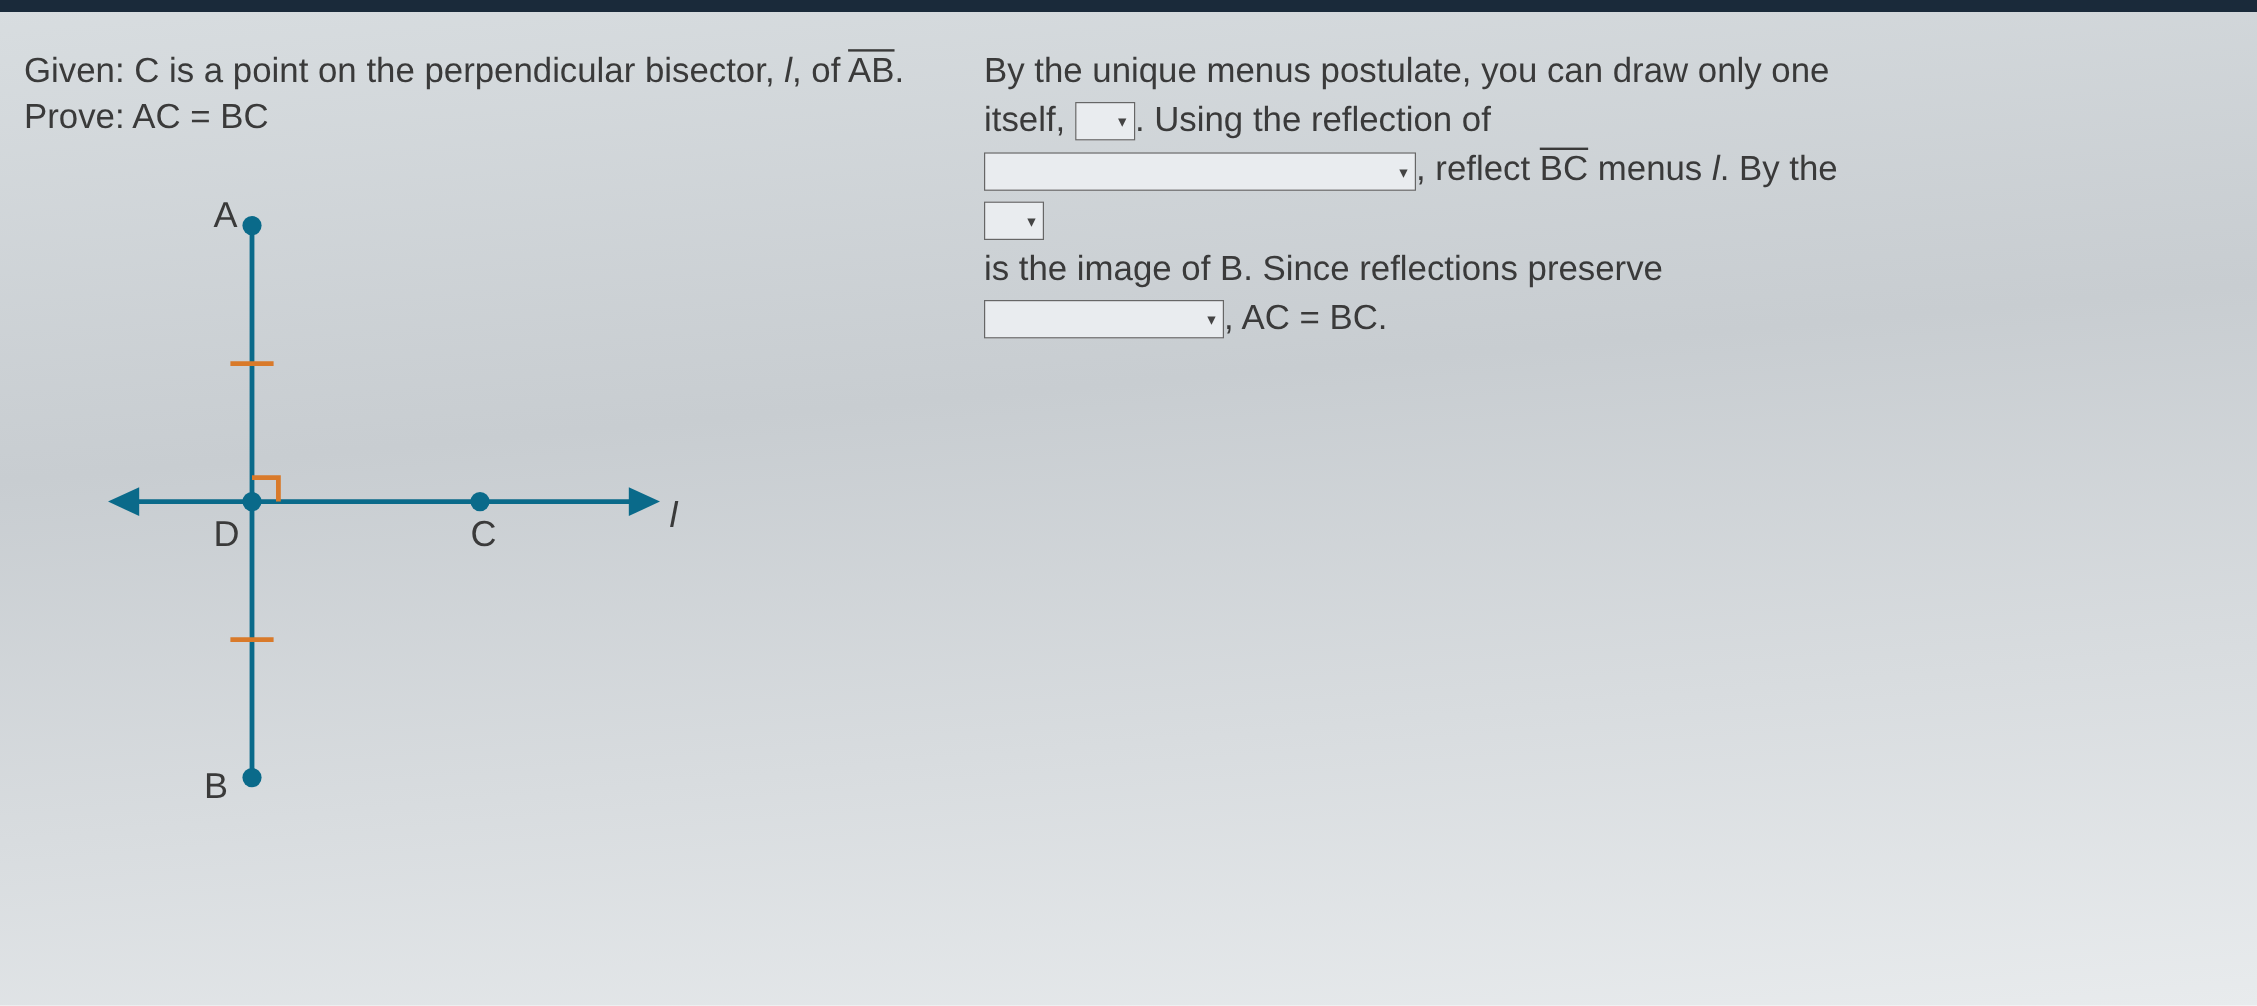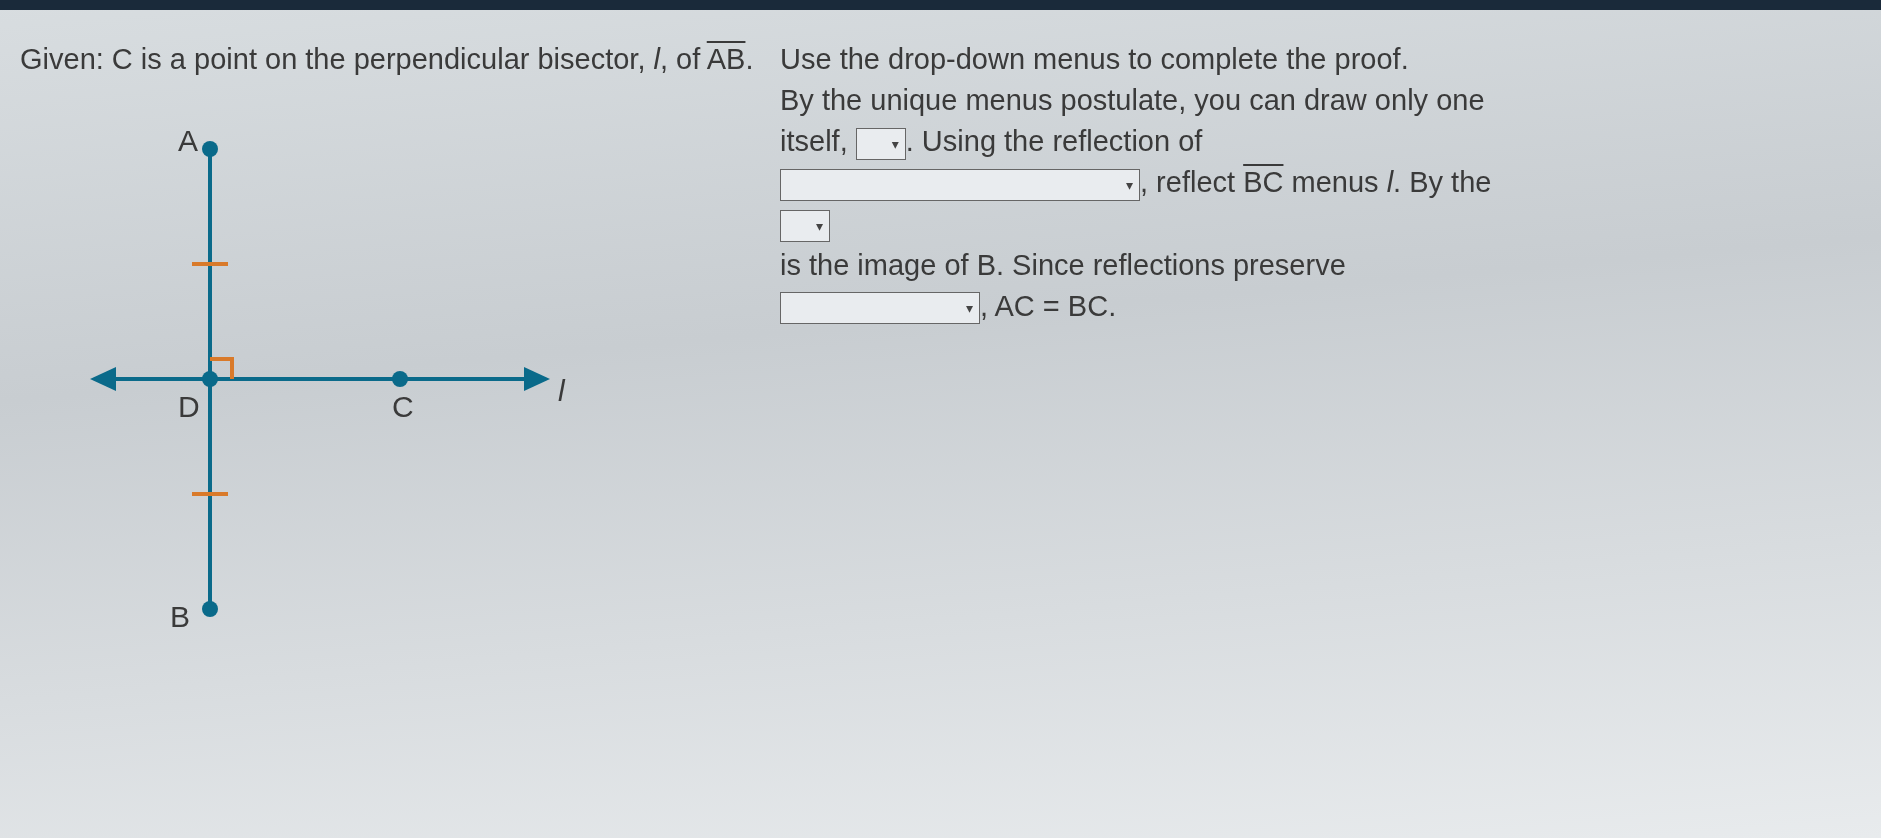--- a/index.html
+++ b/index.html
@@ -12,20 +12,21 @@
     overflow: hidden;
   }
   .topbar {
     height: 10px;
     background: #1a2a3a;
     width: 100%;
   }
   .page {
     display: flex;
     padding: 30px 20px 20px 20px;
+    gap: 40px;
     font-size: 29px;
     line-height: 1.35;
   }
   .left-col { flex: 0 0 760px; }
   .right-col { flex: 1; }
   .over { text-decoration: overline; }
   .diagram-wrap {
     margin-top: 30px;
     position: relative;
     width: 560px;
@@ -68,20 +69,21 @@
 <body>
 
 <div class="topbar"></div>
 
 <div class="page">
 
   <div class="left-col">
     <p>
       <span>Given: C is a point on the perpendicular bisector, </span><em style="font-style:italic">l</em><span>, of </span><span class="over">AB</span><span>.</span>
     </p>
+    <p>Prove: AC = BC</p>
 
     <div class="diagram-wrap">
       <svg width="560" height="540" viewBox="0 0 560 540">
 
         <line x1="190" y1="40" x2="190" y2="500" stroke="#0a6a8a" stroke-width="4"></line>
 
         <line x1="80" y1="270" x2="520" y2="270" stroke="#0a6a8a" stroke-width="4"></line>
 
         <polygon points="70,270 96,258 96,282" fill="#0a6a8a"></polygon>
         <polygon points="530,270 504,258 504,282" fill="#0a6a8a"></polygon>
@@ -98,21 +100,20 @@
       </svg>
       <span class="pt-label" style="left:158px; top:12px;">A</span>
       <span class="pt-label" style="left:150px; top:488px;">B</span>
       <span class="pt-label" style="left:158px; top:278px;">D</span>
       <span class="pt-label" style="left:372px; top:278px;">C</span>
       <span class="pt-label" style="left:538px; top:262px; font-style:italic;">l</span>
     </div>
   </div>
 
   <div class="right-col proof">
-    <p>Use the drop-down menus to complete the proof.</p>
     <p>By the unique menus postulate, you can draw only one</p>
     <p>
       <span>itself, </span><span class="select-box small"><span class="chev">▾</span></span><span>. Using the reflection of</span>
     </p>
     <p>
       <span class="select-box wide"><span class="chev">▾</span></span><span>, reflect </span><span class="over">BC</span><span> menus </span><em style="font-style:italic">l</em><span>. By the</span>
     </p>
     <p>
       <span class="select-box small"><span class="chev">▾</span></span>
     </p>

